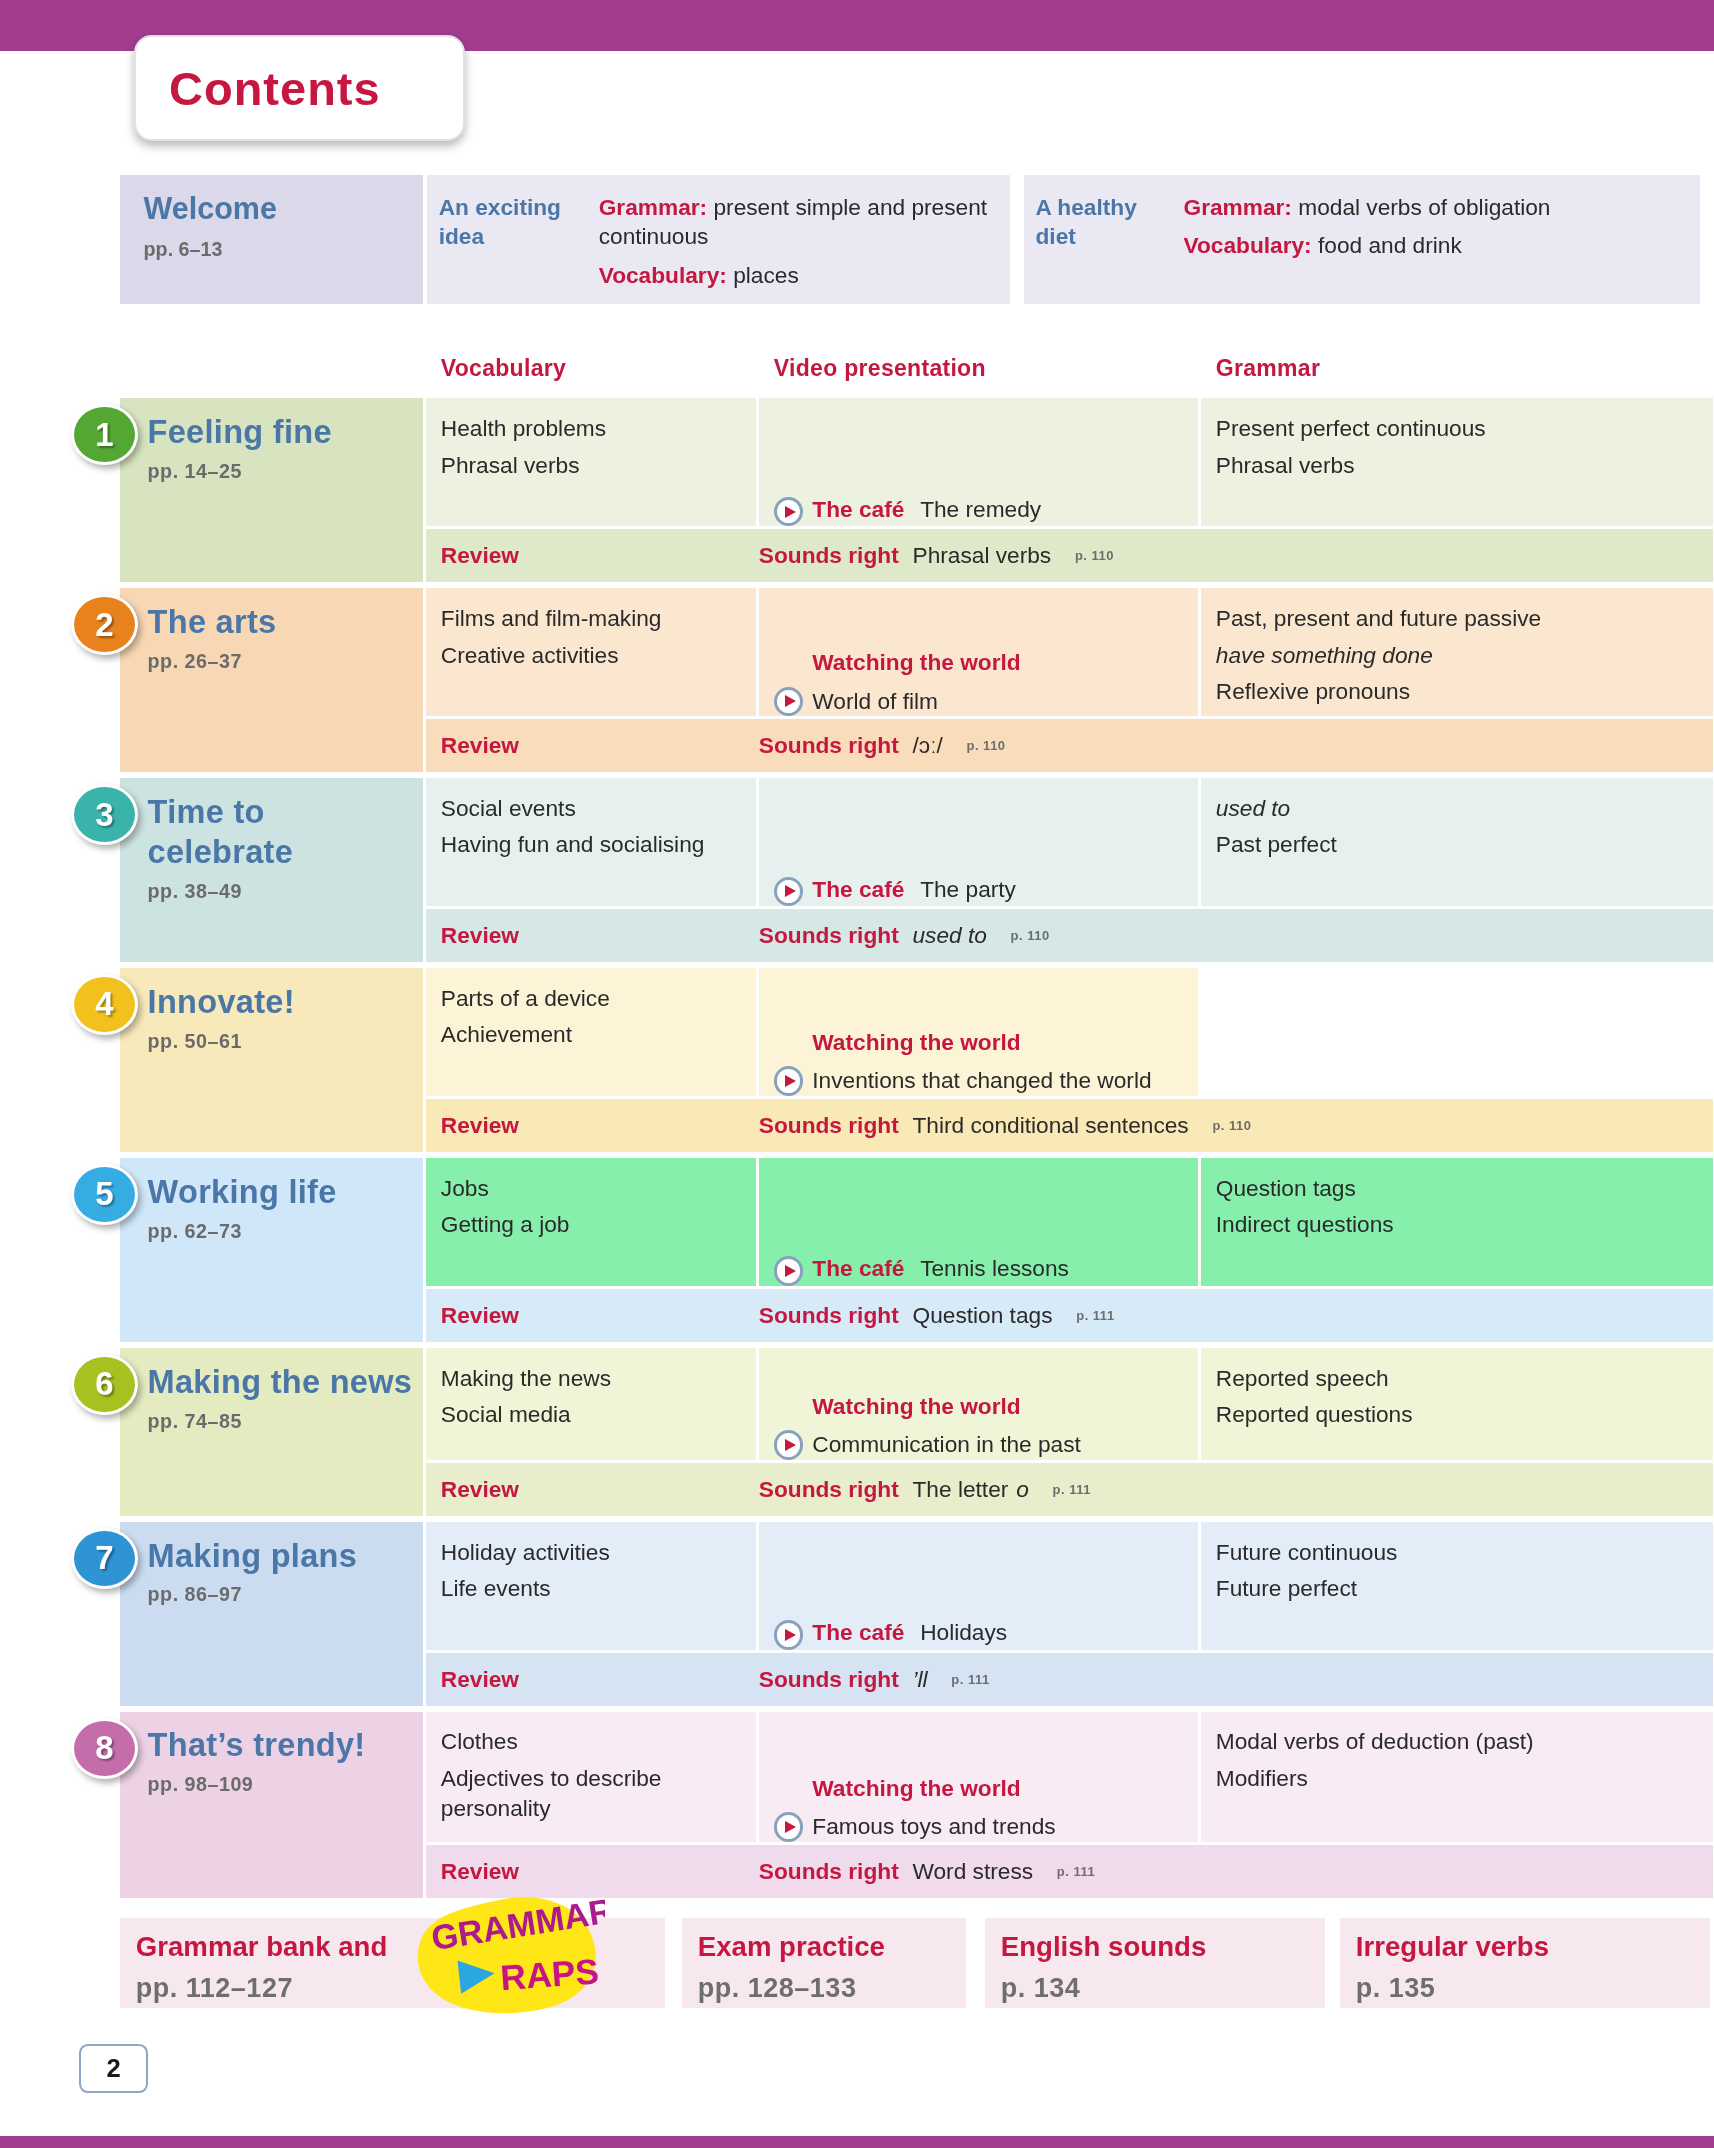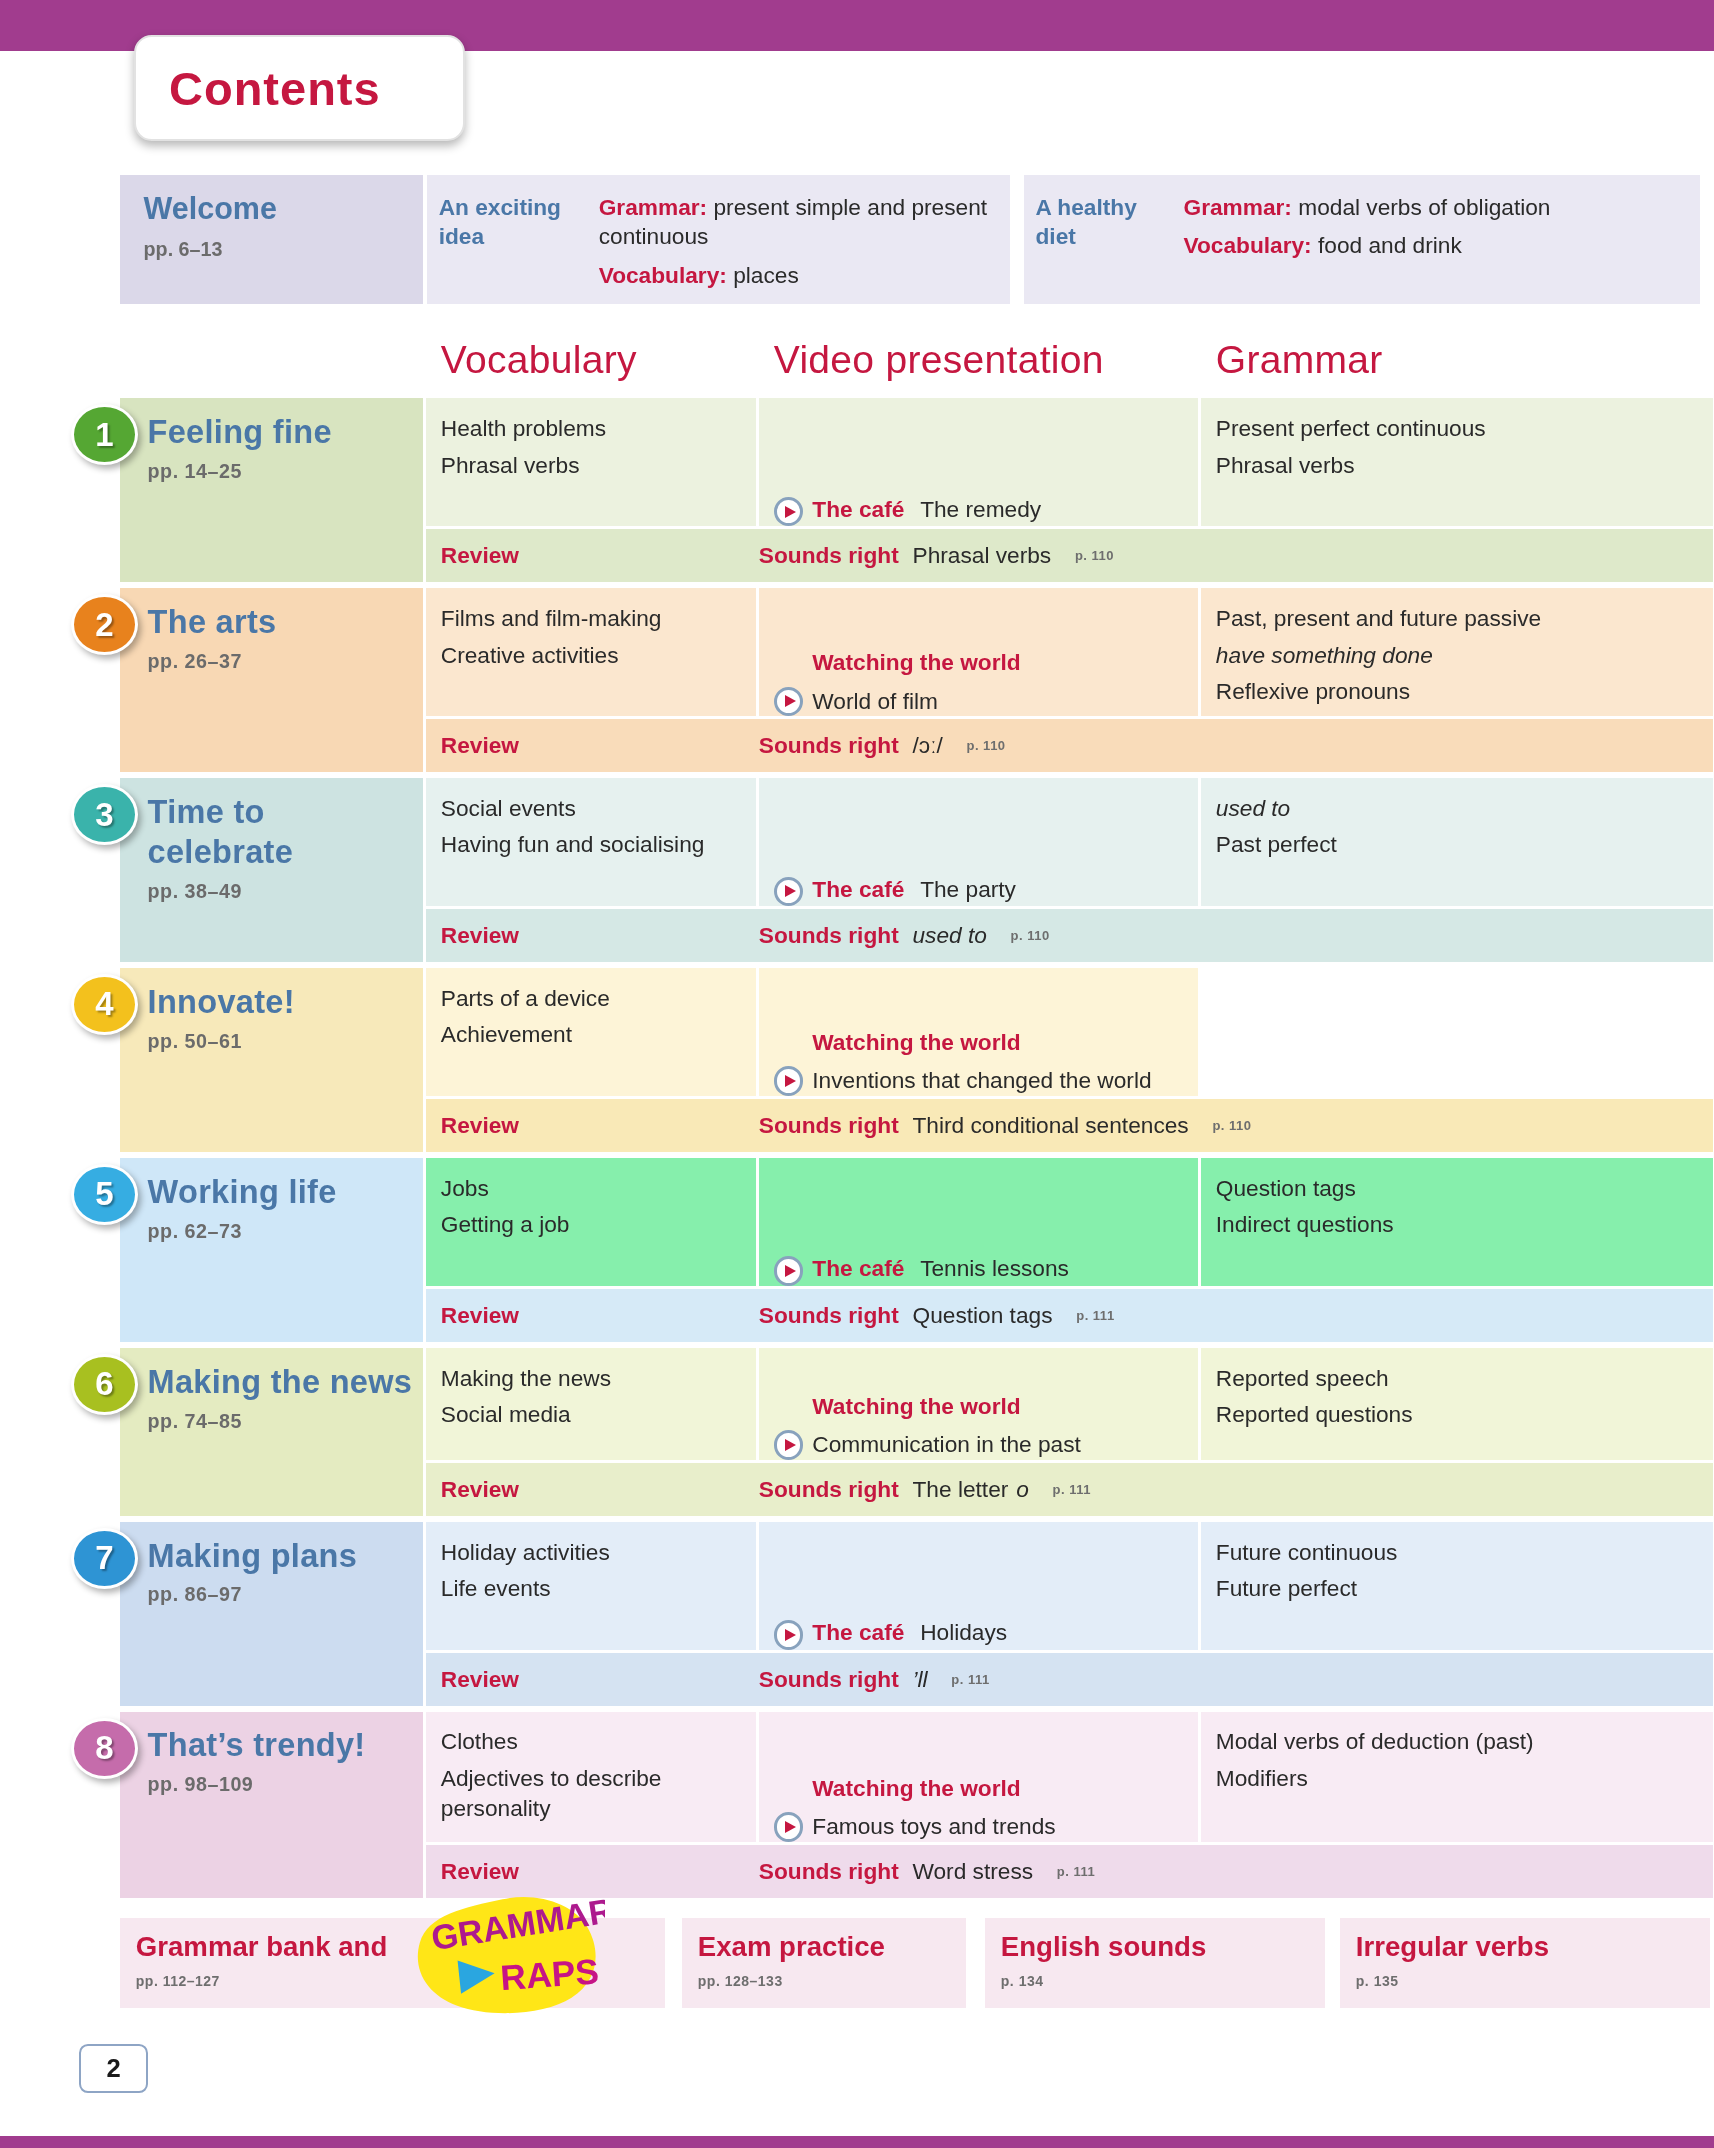--- a/index.html
+++ b/index.html
@@ -31,21 +31,21 @@
   .wcell3 .wtopic{flex:0 0 148px;}
   .wtext{flex:1;}
   .wrow{font-size:22.7px;color:#2a2a2a;line-height:29.6px;margin-bottom:8.9px;}
   .wlabel{color:#c51740;font-weight:bold;}
 
   
   .header-row{
     position:relative;display:grid;grid-template-columns:303px 330px 439px 512px;
     column-gap:3px;margin:30.5px 0 0 120px;height:57px;align-items:end;
   }
-  .header-label{font-size:39px;font-weight:normal;color:#c51740;padding:0 0 9.9px 14.8px;letter-spacing:0.3px;}
+  .header-label{font-size:23px;font-weight:bold;color:#c51740;padding:0 0 9.9px 14.8px;letter-spacing:0.3px;}
 
   
   .units{margin-top:6.9px;}
   .unit{display:grid;grid-template-columns:303px 330px 439px 512px;gap:3px;margin:0 0 5.9px 120px;}
   .cell{box-sizing:border-box;}
   .title-cell{grid-row:1/3;grid-column:1;position:relative;padding:13.8px 9.9px 0 27.6px;}
   .content-cell{min-height:128px;padding:15.8px 11.8px 0 14.8px;}
   .u6 .content-cell{min-height:112px;}
   .u8 .content-cell{min-height:130px;}
   .review-cell{grid-column:2/5;height:53px;display:flex;align-items:center;padding-left:14.8px;}
@@ -90,21 +90,21 @@
   .u8 .num-circle{background:#c56cab}.u8 .title-cell{background:#ecd2e4}.u8 .content-cell{background:#f8ebf4}.u8 .review-cell{background:#efdbeb}
 
   
   .footer{position:absolute;left:0;top:1918px;width:1714px;height:90px;}
   .fcell{position:absolute;top:0;height:90px;background:#f7e8f0;box-sizing:border-box;padding:12.8px 0 0 15.8px;}
   .fcell1{left:120px;width:545px;}
   .fcell2{left:682px;width:284px;}
   .fcell3{left:985px;width:340px;}
   .fcell4{left:1340px;width:370px;}
   .ftitle{font-size:27.6px;font-weight:bold;color:#c51740;}
-  .fpages{font-size:14px;font-weight:bold;color:#6e6e6e;margin-top:9.9px;letter-spacing:0.5px;}
+  .fpages{font-size:27px;font-weight:bold;color:#6e6e6e;margin-top:9.9px;letter-spacing:0.5px;}
   .raps-logo{position:absolute;left:288px;top:-25.6px;width:197px;height:126px;}
 
   .page-num{
     position:absolute;left:79px;top:2044px;width:69px;height:49px;background:#fff;
     border:2px solid #8ea5c5;border-radius:8.9px;box-sizing:border-box;
     display:flex;align-items:center;justify-content:center;
     font-size:25.6px;font-weight:bold;color:#1a1a1a;
   }
 </style>
 </head>

